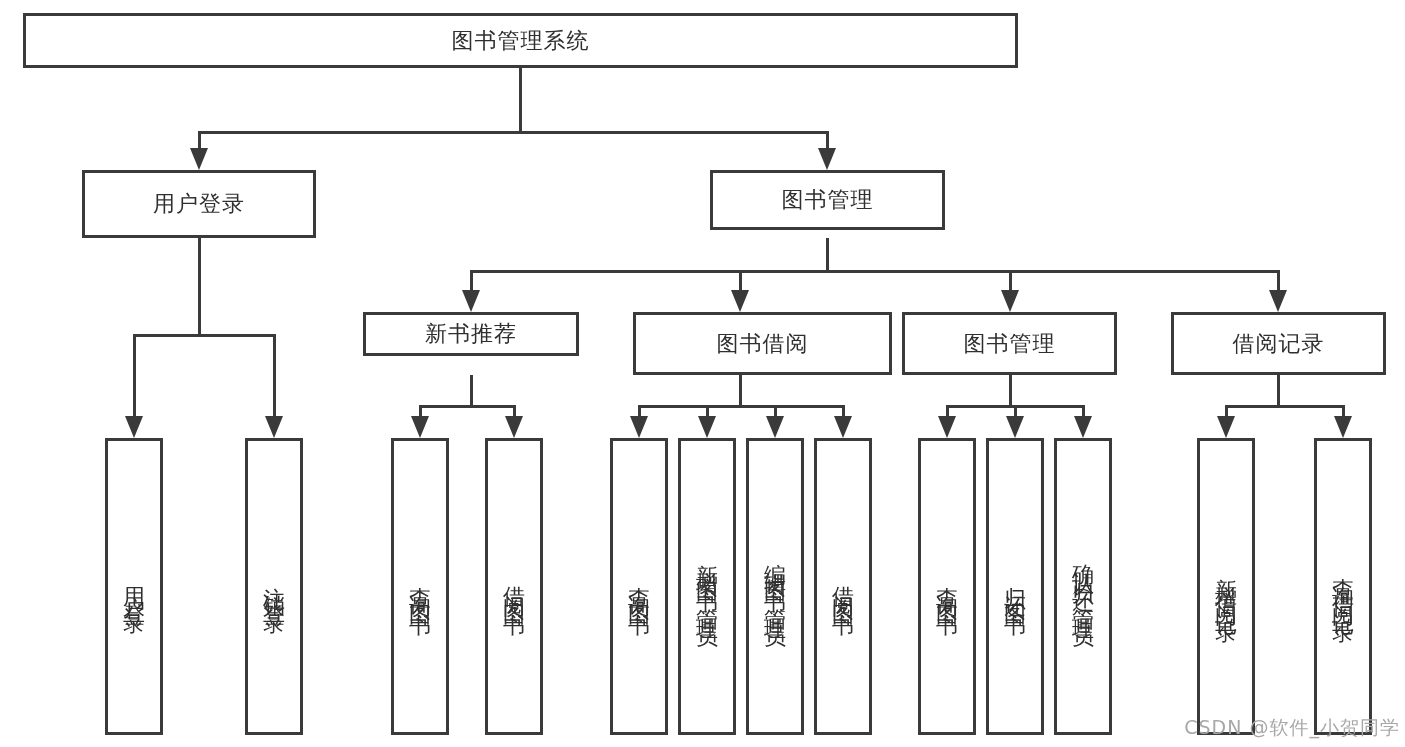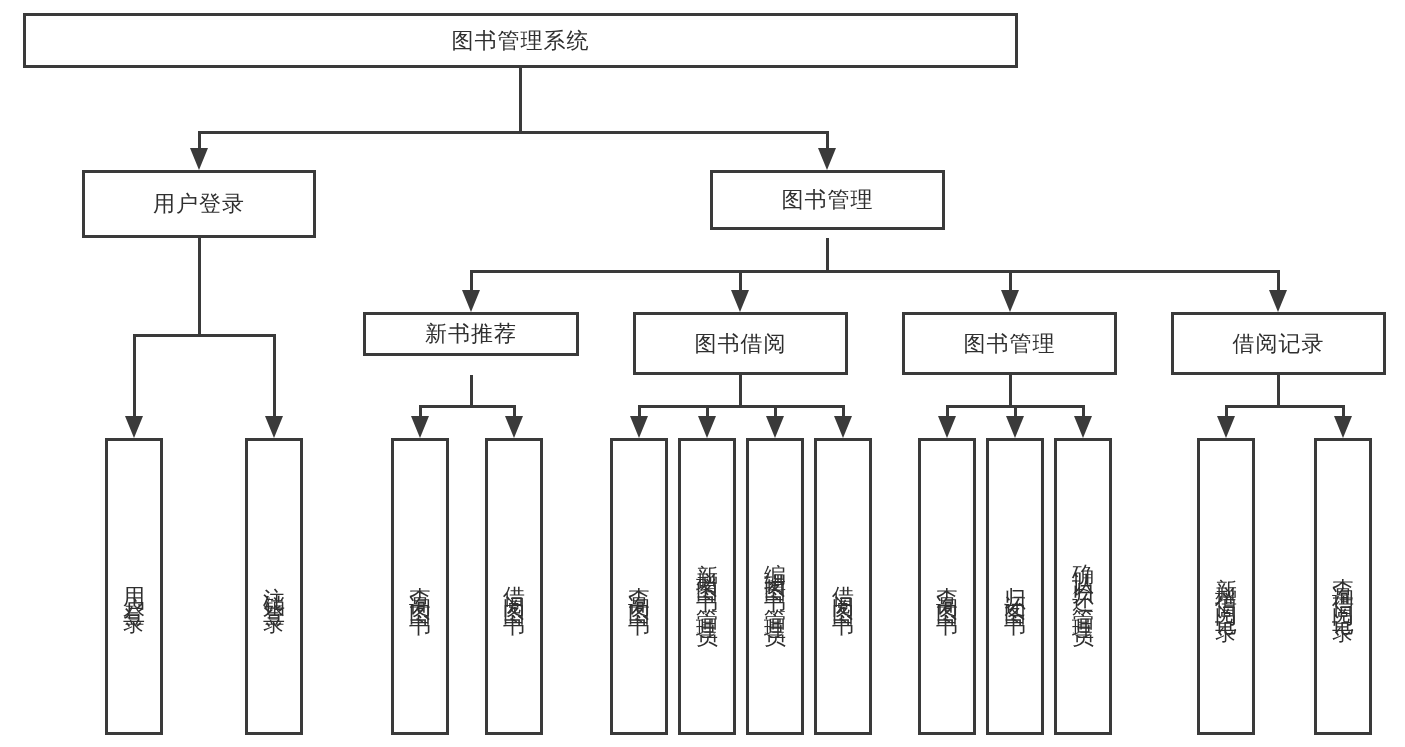--- a/index.html
+++ b/index.html
@@ -74,21 +74,21 @@
   <div class="vl" style="left:1009px;top:270px;height:22px"></div>
   <div class="vl" style="left:1277px;top:270px;height:22px"></div>
   <div class="ah" style="left:462px;top:290px"></div>
   <div class="ah" style="left:731px;top:290px"></div>
   <div class="ah" style="left:1001px;top:290px"></div>
   <div class="ah" style="left:1269px;top:290px"></div>
 
   <div class="box" style="left:363px;top:312px;width:216px;height:44px">
     <span>新书推荐</span>
   </div>
-  <div class="box" style="left:633px;top:312px;width:215px;height:63px">
+  <div class="box" style="left:633px;top:312px;width:259px;height:63px">
     <span>图书借阅</span>
   </div>
   <div class="box" style="left:902px;top:312px;width:215px;height:63px">
     <span>图书管理</span>
   </div>
   <div class="box" style="left:1171px;top:312px;width:215px;height:63px">
     <span>借阅记录</span>
   </div>
 
   <div class="vl" style="left:470px;top:375px;height:32px"></div>
@@ -162,14 +162,15 @@
     <span class="vtext">确认归还（管理员）</span>
   </div>
 
   <div class="box leaf" style="left:1197px">
     <span class="vtext">新增借阅记录</span>
   </div>
   <div class="box leaf" style="left:1314px">
     <span class="vtext">查询借阅记录</span>
   </div>
 
+  <div class="watermark">CSDN @软件_小贺同学</div>
 
 </div>
 
 </body></html>

